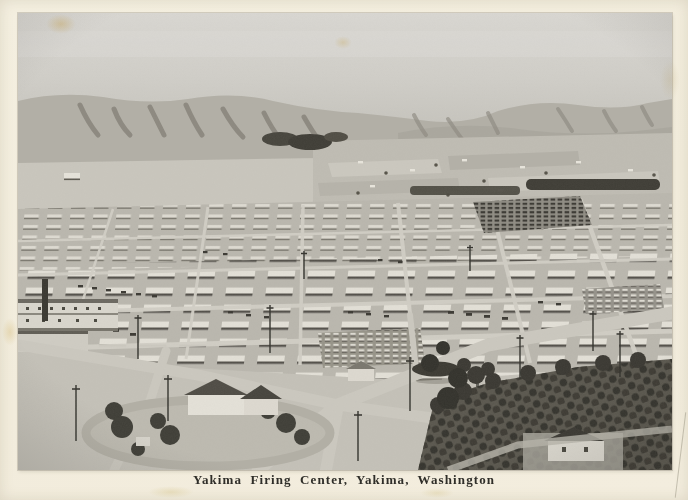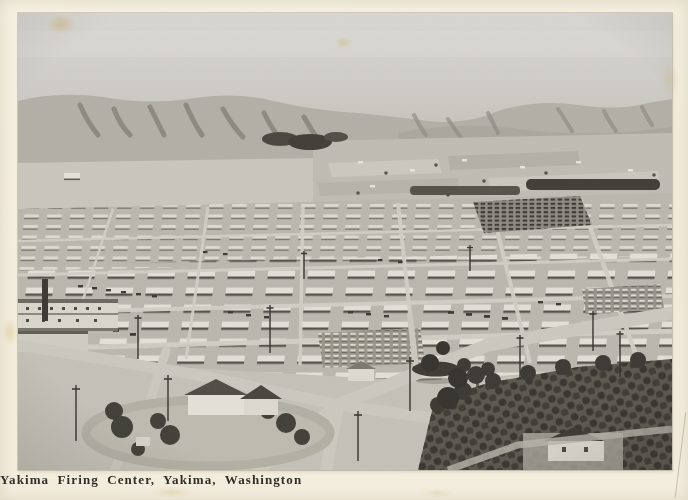--- a/index.html
+++ b/index.html
@@ -14,20 +14,21 @@
     box-shadow:inset 0 0 14px rgba(120,110,80,.18);
   }
   .photo{
     position:absolute;left:18px;top:13px;width:654px;height:457px;
     background:#c4c1b8;
     box-shadow:0 0 0 1px rgba(110,105,90,.25), 1px 2px 3px rgba(90,85,70,.15);
   }
   .photo svg{display:block;width:654px;height:457px;}
   .caption{
     position:absolute;left:0;right:0;top:472px;height:22px;
+    text-align:center;
     font-size:13px;font-weight:700;letter-spacing:1.1px;word-spacing:4px;
     color:#2f2e29;
   }
   .stain{position:absolute;border-radius:50%;pointer-events:none;}
   .stain.s1{left:46px;top:14px;width:30px;height:20px;
     background:radial-gradient(ellipse,rgba(196,160,80,.38),rgba(196,160,80,0) 70%);}
   .stain.s2{left:334px;top:36px;width:18px;height:13px;
     background:radial-gradient(ellipse,rgba(200,170,95,.32),rgba(200,170,95,0) 70%);}
   .stain.s3{left:2px;top:318px;width:16px;height:28px;
     background:radial-gradient(ellipse,rgba(205,175,100,.33),rgba(205,175,100,0) 70%);}

